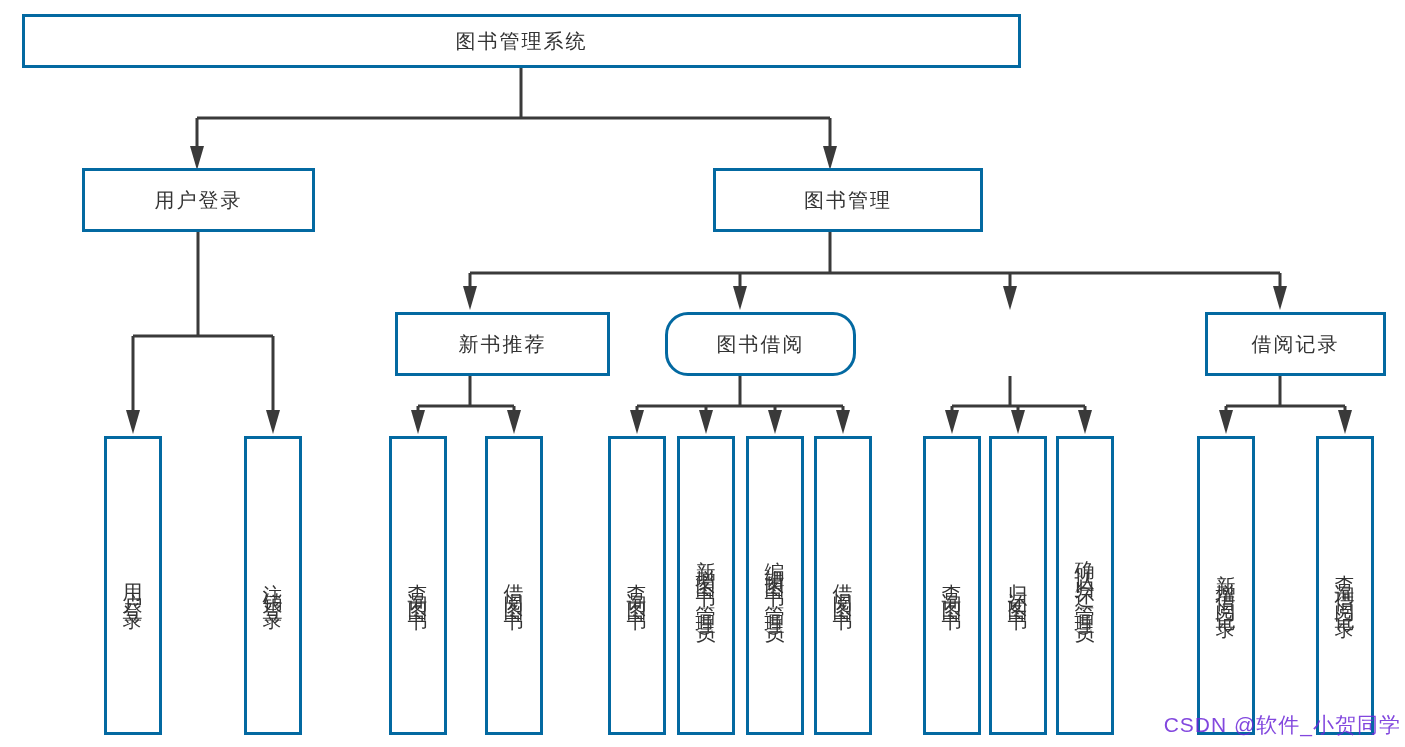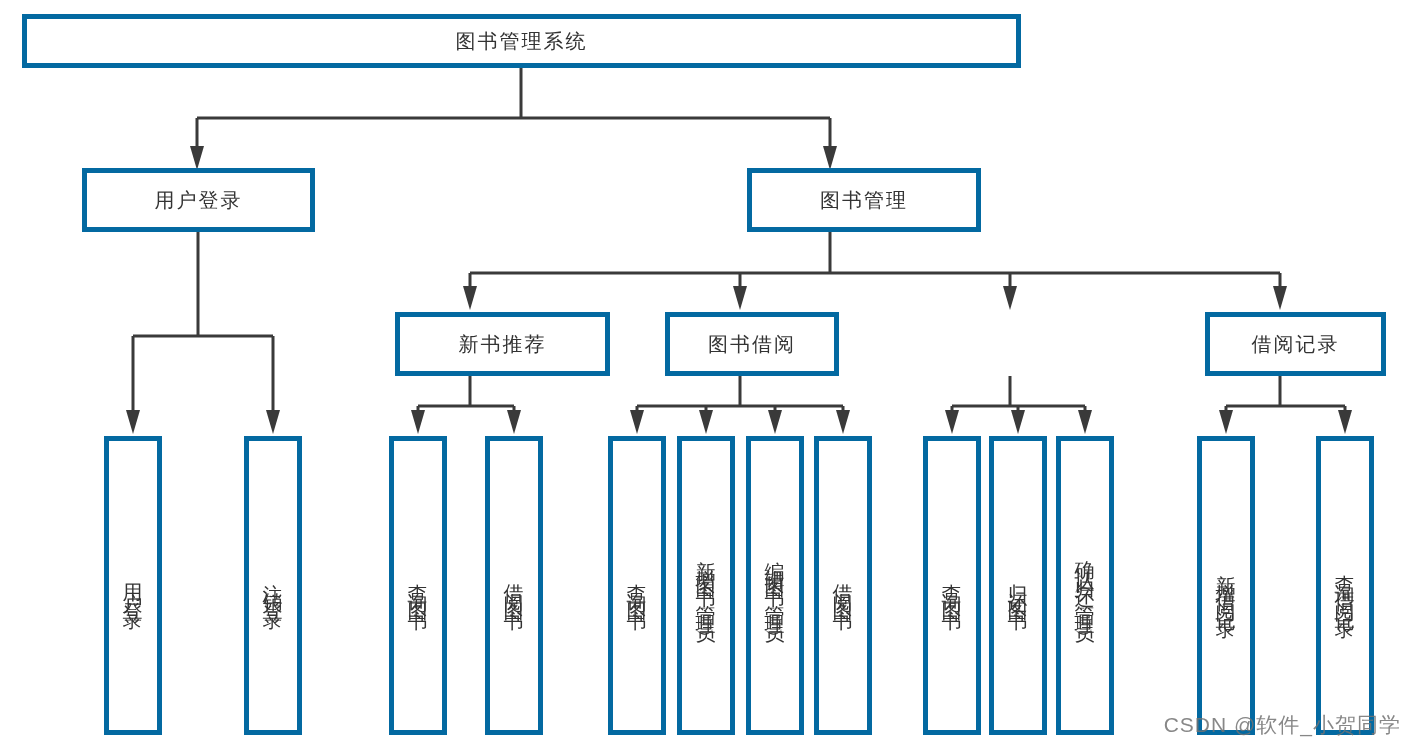--- a/index.html
+++ b/index.html
@@ -2,36 +2,36 @@
 <html><head>
 <meta charset="utf-8">
 <style>
   html,body{margin:0;padding:0;background:#fff;}
   .stage{
     position:relative;width:1405px;height:747px;background:#ffffff;
     font-family:"Liberation Sans",sans-serif;color:#333333;overflow:hidden;
   }
   .connectors{position:absolute;left:0;top:0;width:1405px;height:747px;}
   .box{
-    position:absolute;box-sizing:border-box;border:5px solid #0369a1;
+    position:absolute;box-sizing:border-box;border:3px solid #0369a1;
     background:#ffffff;display:flex;align-items:center;justify-content:center;
     z-index:2;
   }
   .hlabel{font-size:20px;letter-spacing:2px;white-space:nowrap;}
   .root{left:22px;top:14px;width:999px;height:54px;}
   .l2{top:168px;height:64px;}
   .l3{top:312px;height:64px;margin-left:32px;}
   .leaf{top:436px;width:58px;height:299px;}
   .vtext{
     writing-mode:vertical-rl;text-orientation:mixed;
     font-size:20px;line-height:1;letter-spacing:9px;
   }
   .watermark{
     position:absolute;top:711px;right:4px;z-index:5;
-    font-size:21px;letter-spacing:1px;color:#737373;opacity:.85;white-space:nowrap;
+    font-size:21px;letter-spacing:1px;color:#6d28d9;opacity:.85;white-space:nowrap;
   }
 </style>
 </head>
 <body>
 
 <div class="stage">
 
   <svg class="connectors" viewBox="0 0 1405 747" xmlns="http://www.w3.org/2000/svg">
     <g stroke="#3a3a3a" stroke-width="3" fill="none">
 
@@ -72,28 +72,28 @@
     </g>
   </svg>
 
   <div class="box root">
     <span class="hlabel">图书管理系统</span>
   </div>
 
   <div class="box l2" style="left:82px;width:233px;">
     <span class="hlabel">用户登录</span>
   </div>
-  <div class="box l2" style="left:747px;width:234px;">
+  <div class="box l2" style="left:713px;width:270px;">
     <span class="hlabel">图书管理</span>
   </div>
 
   <div class="box l3" style="left:363px;width:215px;">
     <span class="hlabel">新书推荐</span>
   </div>
-  <div class="box l3" style="left:633px;width:174px;">
+  <div class="box l3" style="left:633px;width:191px;border-radius:23px;">
     <span class="hlabel">图书借阅</span>
   </div>
   <div class="box l3" style="left:1173px;width:181px;">
     <span class="hlabel">借阅记录</span>
   </div>
 
   <div class="box leaf" style="left:104px;">
     <span class="vtext">用户登录</span>
   </div>
   <div class="box leaf" style="left:244px;">

